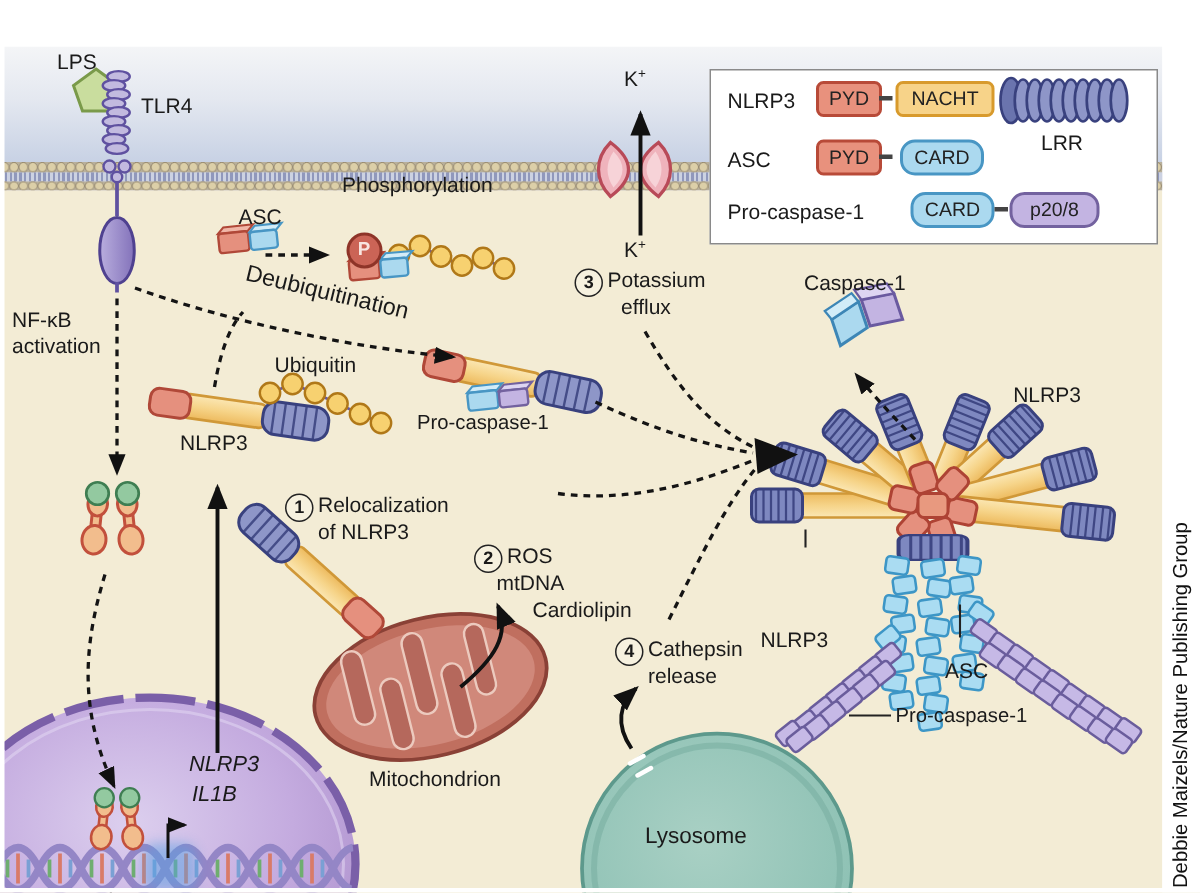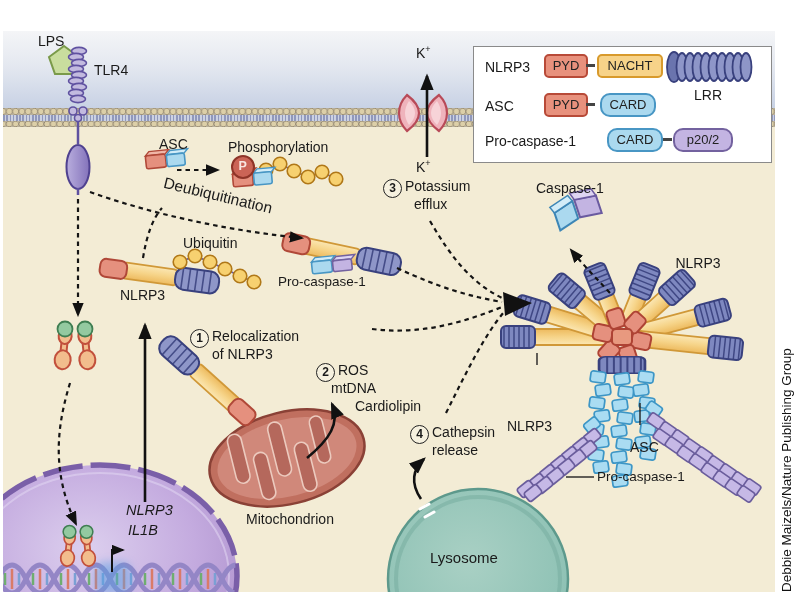--- a/index.html
+++ b/index.html
@@ -393,22 +393,26 @@
         <path d="M397,237 C440,257 468,265 502,271"></path>
         <path d="M430,190 C452,228 472,252 502,267"></path>
         <path d="M372,298 C420,304 462,292 502,276"></path>
         <path d="M446,382 C468,338 484,305 504,281"></path>
       </g>
       <polygon points="503,261 532,272 505,285" fill="#111"></polygon>
     </svg>
 
     <div class="lbl" style="left:38px;top:2px;">LPS</div>
     <div class="lbl" style="left:94px;top:31px;">TLR4</div>
+    <div class="lbl" style="left:8px;top:174px;">
+      <div>NF-κB</div>
+      <div>activation</div>
+    </div>
     <div class="lbl" style="left:159px;top:105px;">ASC</div>
-    <div class="lbl" style="left:228px;top:108px;">Phosphorylation</div>
+    <div class="lbl" style="left:228px;top:84px;">Phosphorylation</div>
     <div class="plabel" style="left:238.5px;top:128px;">P</div>
     <div class="lbl rot" style="left:166px;top:143px;">Deubiquitination</div>
     <div class="lbl" style="left:183px;top:204px;">Ubiquitin</div>
     <div class="lbl" style="left:120px;top:256px;">NLRP3</div>
     <div class="lbl sm" style="left:278px;top:243px;">Pro-caspase-1</div>
 
     <div class="lbl" style="left:416px;top:13px;"><span>K</span><sup>+</sup></div>
     <div class="lbl" style="left:416px;top:127px;"><span>K</span><sup>+</sup></div>
 
     <span class="numcirc" style="left:383px;top:148px;">3</span>
@@ -460,20 +464,20 @@
         <ellipse cx="80" cy="18" rx="5.5" ry="14" fill="#8e96c8" stroke="#39417e" stroke-width="1.8"></ellipse>
       </svg>
       <div class="name" style="left:220px;top:40px;">LRR</div>
       <div class="name" style="left:11px;top:51px;">ASC</div>
       <div class="chip pyd" style="left:70px;top:46px;width:40px;">PYD</div>
       <div class="dashlink" style="left:112px;top:56px;"></div>
       <div class="chip card" style="left:126px;top:46px;width:52px;">CARD</div>
       <div class="name" style="left:11px;top:86px;">Pro-caspase-1</div>
       <div class="chip card" style="left:133px;top:81px;width:52px;">CARD</div>
       <div class="dashlink" style="left:189px;top:91px;"></div>
-      <div class="chip p2010" style="left:199px;top:81px;width:56px;">p20/2</div>
+      <div class="chip p2010" style="left:199px;top:81px;width:56px;">p20/8</div>
     </div>
   </div>
 
   <div class="rightstrip"></div>
   <div class="credit">Debbie Maizels/Nature Publishing Group</div>
   <div class="frame"></div>
 </div>
 
 </body></html>

